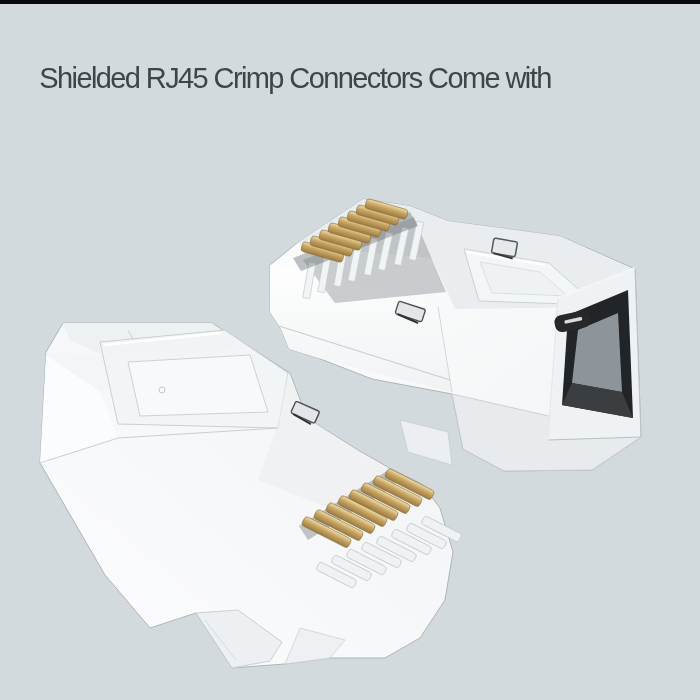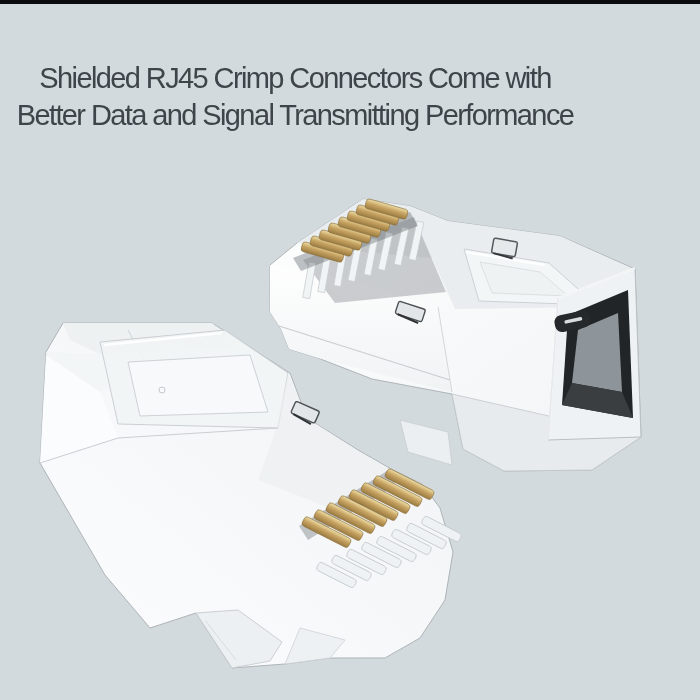--- a/index.html
+++ b/index.html
@@ -22,21 +22,20 @@
   #svg-front{left:22px;top:318px;width:448px;height:360px;}
 </style>
 </head>
 <body>
 
 <div id="stage">
   <div id="top-bar"></div>
 
   <div id="headline">
     <span class="hl-line">Shielded RJ45 Crimp Connectors Come with</span>
-    <span class="hl-line">Better Data and Signal Transmitting Performance</span>
   </div>
 
   <svg id="svg-rear" class="connector-svg" viewBox="262 180 392 300" xmlns="http://www.w3.org/2000/svg">
     <defs>
       <linearGradient id="goldR" x1="0" y1="0" x2="0" y2="1">
         <stop offset="0" stop-color="#eedfa8"></stop>
         <stop offset="0.45" stop-color="#c8a463"></stop>
         <stop offset="1" stop-color="#9a7b41"></stop>
       </linearGradient>
       <linearGradient id="bodyR" x1="0" y1="0" x2="1" y2="1">

